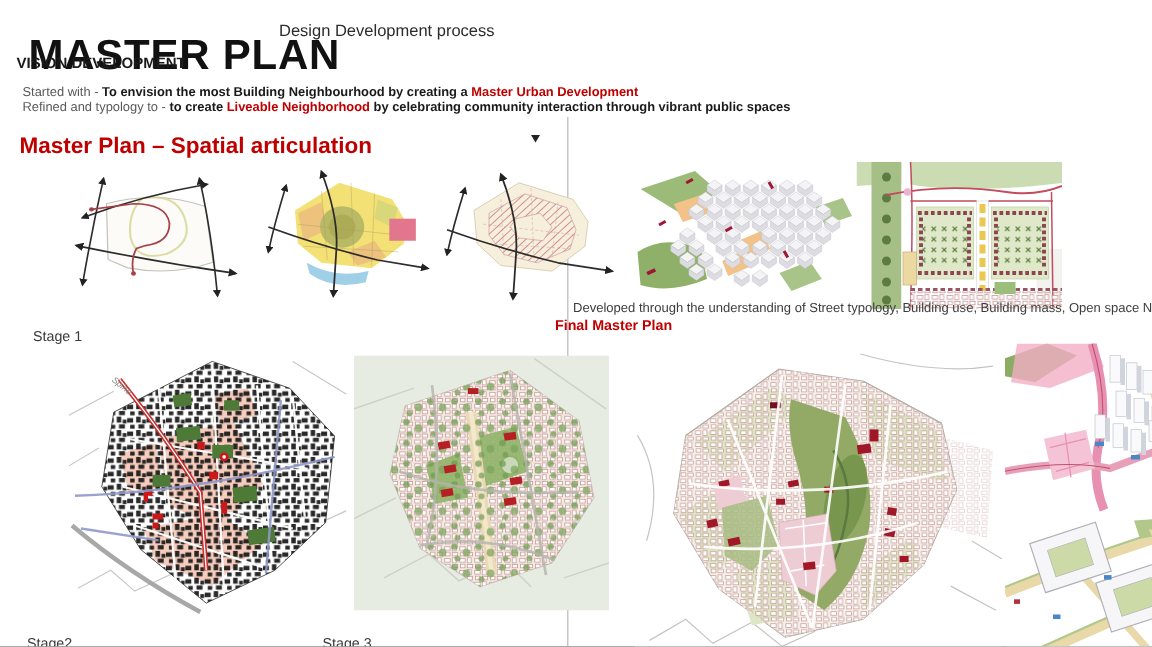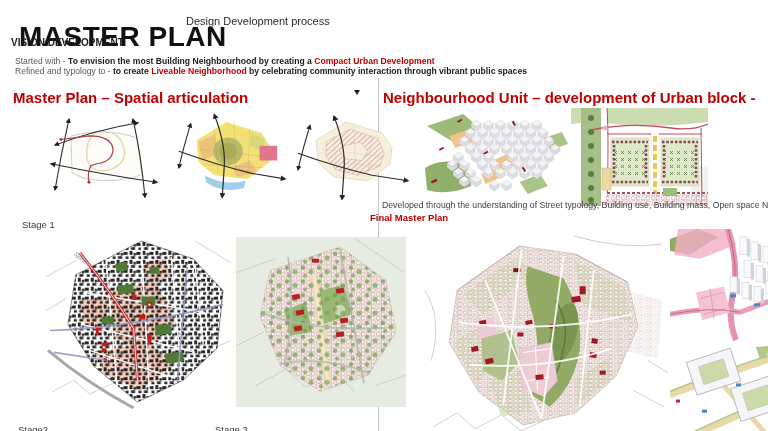--- a/index.html
+++ b/index.html
@@ -70,25 +70,24 @@
     </g>
   </defs>
 </svg>
 
 <div class="slide">
 
   <h1 class="abs title">MASTER PLAN</h1>
   <span class="abs subtitle">Design Development process</span>
 
   <div class="abs vision-heading">VISION DEVELOPMENT</div>
-  <p class="abs vision-line vl1"><span class="t-gray">Started with - </span><span class="t-bold">To envision the most Building Neighbourhood by creating a </span><span class="t-red">Compact Urban Development</span></p>
+  <p class="abs vision-line vl1"><span class="t-gray">Started with - </span><span class="t-bold">To envision the most Building Neighbourhood by creating a </span><span class="t-red">Master Urban Development</span></p>
   <p class="abs vision-line vl2"><span class="t-gray">Refined and typology to - </span><span class="t-bold">to create </span><span class="t-red">Liveable Neighborhood</span><span class="t-bold"> by celebrating community interaction through vibrant public spaces</span></p>
 
   <h2 class="abs sec-heading left-heading">Master Plan – Spatial articulation</h2>
-  <h2 class="abs sec-heading right-heading">Neighbourhood Unit – development of  Urban block -</h2>
   <div class="abs divider"></div>
   <div class="abs tiny-arrow"></div>
 
   <figure class="fig" style="left:5px;top:92px;width:128px;height:104px;">
     <svg viewBox="0 0 128 112" preserveAspectRatio="none">
       <path d="M26,30 Q60,20 92,32 L97,72 Q70,82 40,76 L27,70 Z" fill="#fcfbf7" stroke="#c2c2ba" stroke-width="0.8"></path>
       <path d="M50,26 Q72,22 78,40 Q84,58 66,66 Q46,72 42,54 Q40,36 50,26 Z" fill="none" stroke="#d4d490" stroke-width="1.4" opacity="0.8"></path>
       <path d="M10,40 Q50,24 93,16" stroke="#2c2c2c" fill="none" stroke-width="1.1" marker-start="url(#m-arr)" marker-end="url(#m-arr)"></path>
       <path d="M24,12 Q16,50 10,88" stroke="#2c2c2c" fill="none" stroke-width="1.1" marker-start="url(#m-arr)" marker-end="url(#m-arr)"></path>
       <path d="M88,12 Q96,50 100,96" stroke="#2c2c2c" fill="none" stroke-width="1.1" marker-start="url(#m-arr)" marker-end="url(#m-arr)"></path>

